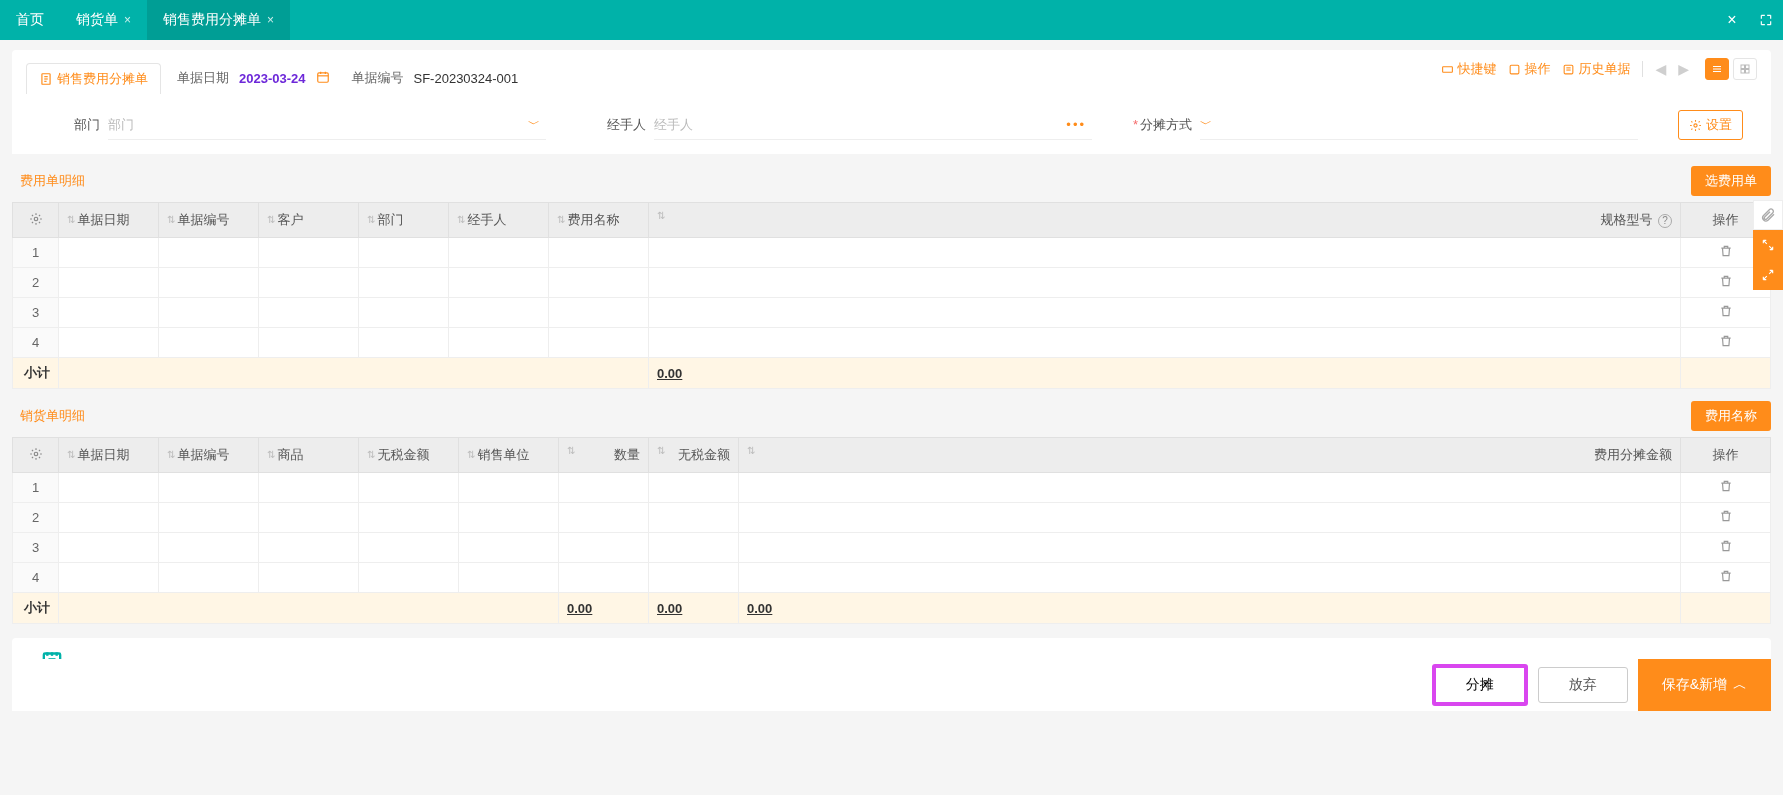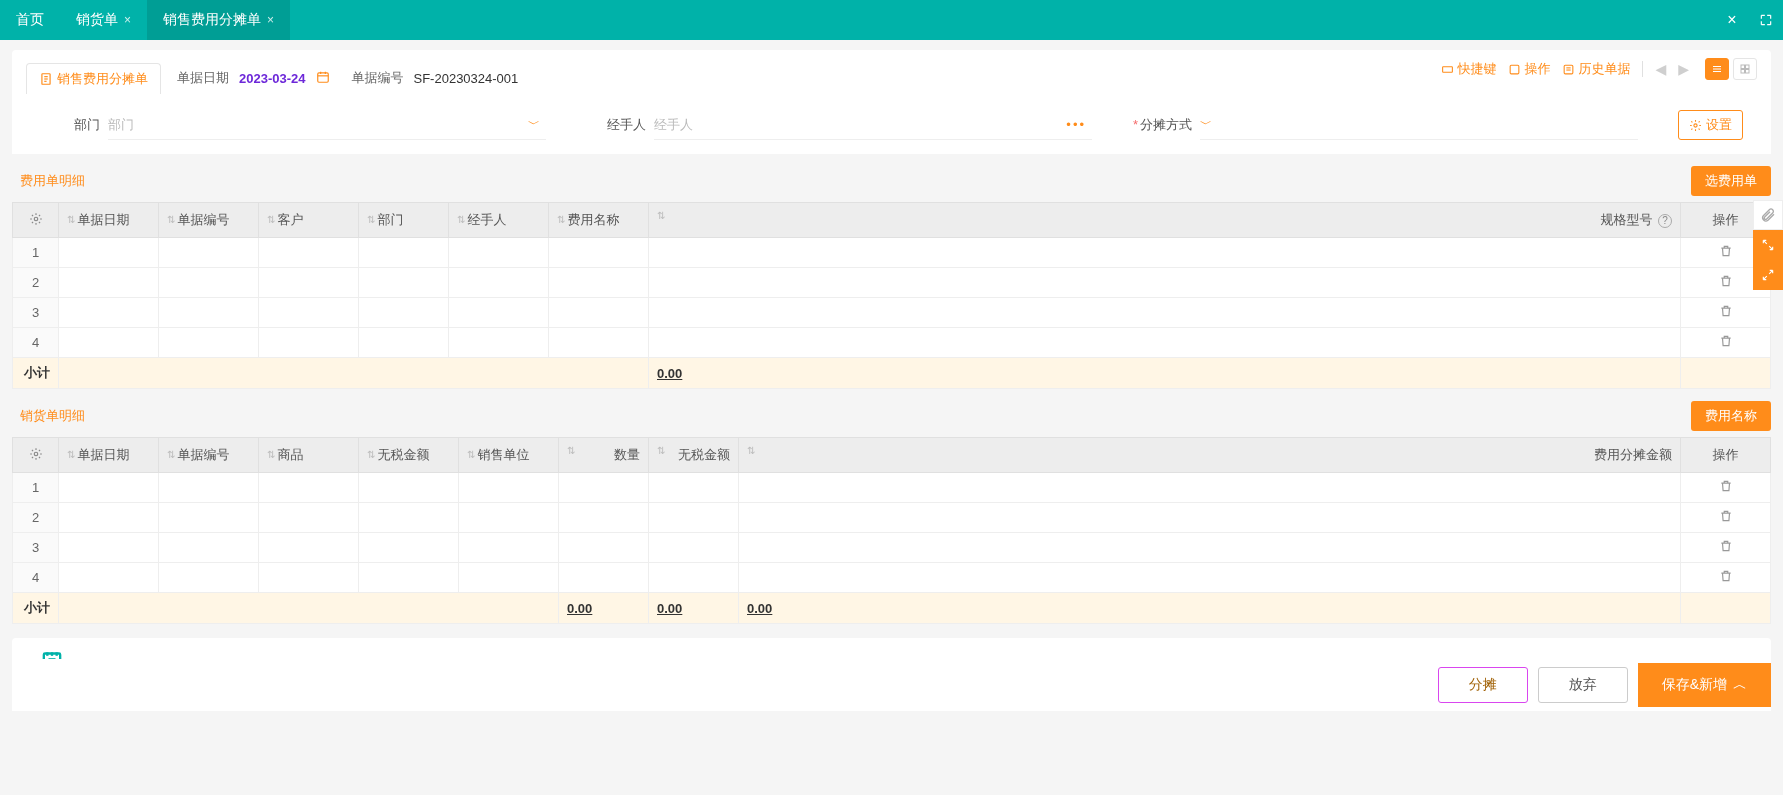--- a/index.html
+++ b/index.html
@@ -314,43 +314,43 @@
     height: 52px;
     background: #fff;
     border-radius: 4px 4px 0 0;
     display: flex;
     align-items: center;
     justify-content: flex-end;
     padding: 0 0 0 16px;
     gap: 10px;
   }
   .btn-outline-orange {
-    border: 1px solid #d946ef;
-    color: #a16207;
+    border: 4px solid #d946ef;
+    color: #000000;
     background: #fff;
     border-radius: 3px;
     padding: 8px 30px;
     font-size: 14px;
     cursor: pointer;
   }
   .btn-outline-grey {
     border: 1px solid #ccc;
     color: #555;
     background: #fff;
     border-radius: 3px;
     padding: 8px 30px;
     font-size: 14px;
     cursor: pointer;
   }
   .btn-primary-orange {
     background: #ff8c1a;
     color: #fff;
     border: none;
     padding: 0 24px;
-    height: 44px;
+    height: 52px;
     font-size: 14px;
     cursor: pointer;
     display: flex;
     align-items: center;
     gap: 6px;
     border-radius: 0 0 0 0;
   }
 
   
   .side-rail {

